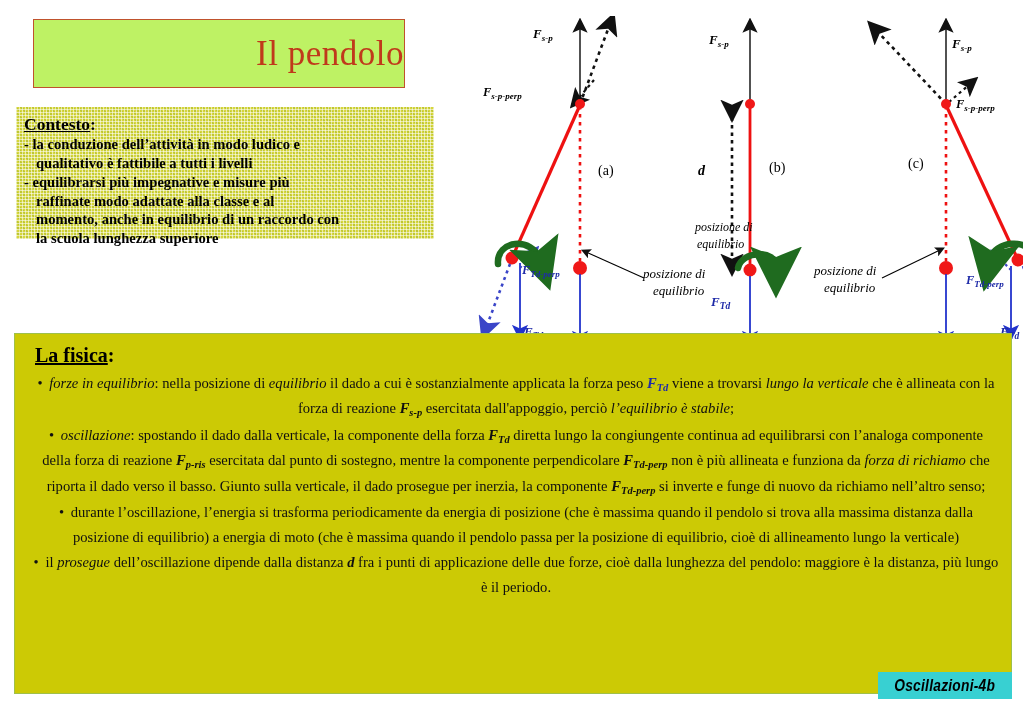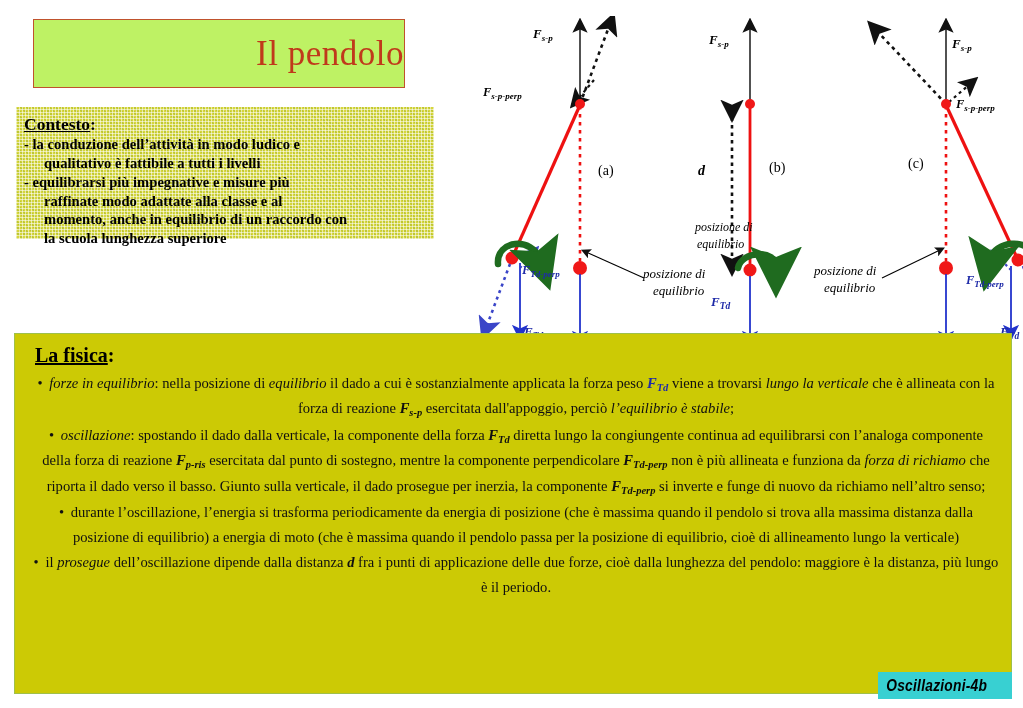--- a/index.html
+++ b/index.html
@@ -32,21 +32,21 @@
   #contesto-title{
     font-family:"Liberation Serif", serif;
     font-size:17.5px;font-weight:bold;color:#000;line-height:1.15;
     margin-bottom:1px;
   }
   #contesto-title .u{text-decoration:underline;}
   .ctx-line{
     font-family:"Liberation Serif", serif;
     font-size:14.6px;font-weight:bold;color:#000;line-height:1.29;
   }
-  .ctx-line.ind{padding-left:20px;}
+  .ctx-line.ind{padding-left:12px;}
   
   #fisica-box{
     position:absolute;left:14px;top:333px;width:998px;height:361px;
     box-sizing:border-box;
     background:#ccca05;border:1.5px solid #9fc04a;
     padding:8px 12px 0 14px;
   }
   #fisica-title{
     font-family:"Liberation Serif", serif;
     font-size:20px;font-weight:bold;color:#000;line-height:1.15;
@@ -59,21 +59,21 @@
     margin:0 0 1px 4px; text-align:center;
   }
   .f-item .bullet{margin-right:3px;}
   .it{font-style:italic;}
   .fv{font-weight:bold;font-style:italic;color:#1e2aa8;font-family:"Liberation Serif",serif;}
   .fk{font-weight:bold;font-style:italic;color:#101010;font-family:"Liberation Serif",serif;}
   .sub{font-size:.72em;vertical-align:-.28em;font-weight:bold;font-style:italic;}
   
   #badge{
     position:absolute;left:878px;top:672px;width:134px;height:27px;
-    background:#38d0d2;display:flex;align-items:center;justify-content:flex-start;
+    background:#38d0d2;display:flex;align-items:center;justify-content:center;
   }
   #badge span{
     font-family:"Liberation Sans", sans-serif;
     font-size:16px;font-weight:bold;font-style:italic;color:#000;
     transform:scaleX(.86);letter-spacing:.3px;
   }
   
   #diagrams{position:absolute;left:440px;top:16px;width:583px;height:335px;margin-left:36px;}
   #diagrams svg{display:block;}
   .lbl{font-family:"Liberation Serif",serif;}

